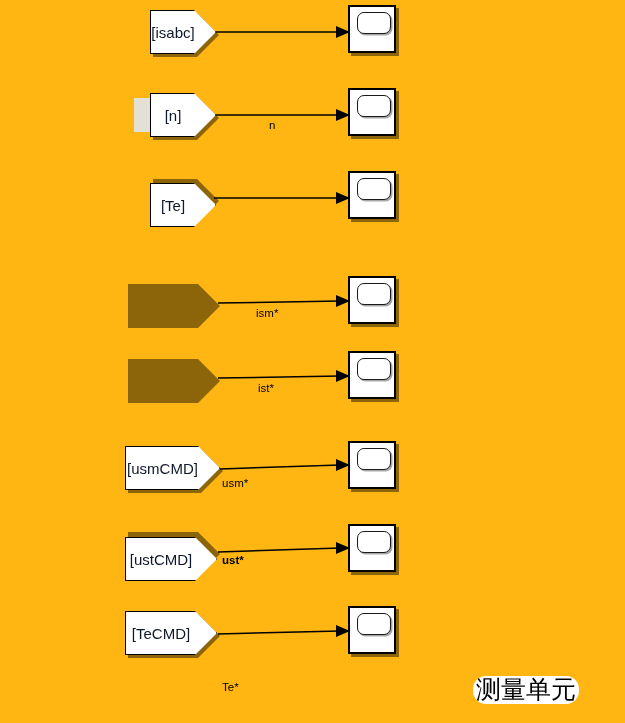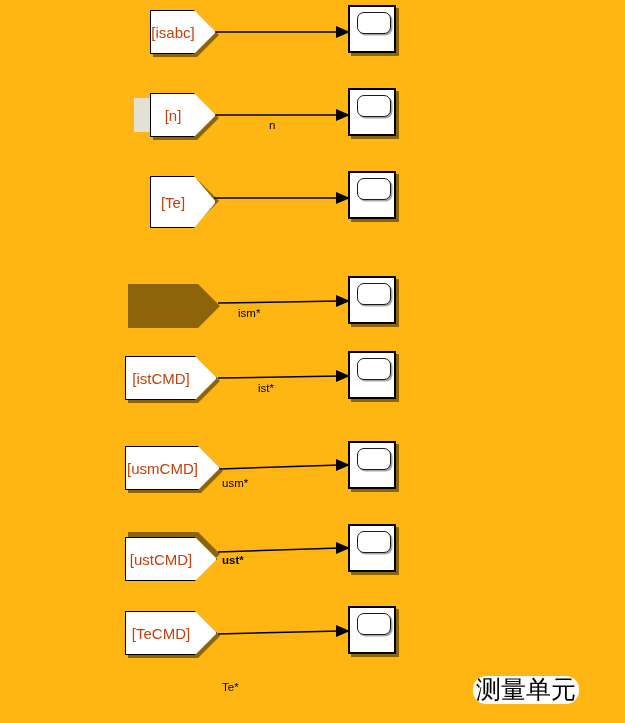--- a/index.html
+++ b/index.html
@@ -22,21 +22,21 @@
 
   
   .from-block {
     position: absolute;
     box-sizing: border-box;
     background: #FFFFFF;
     border: 1.6px solid #000000;
     display: flex;
     align-items: center;
     justify-content: center;
-    color: #c2410c;
+    color: #0f172a;
     font-size: 15px;
     line-height: 1;
     white-space: nowrap;
     clip-path: polygon(0 0, calc(100% - 22px) 0, 100% 50%, calc(100% - 22px) 100%, 0 100%);
     padding-right: 20px;
   }
   .from-shadow {
     position: absolute;
     background: rgba(0,0,0,0.45);
     clip-path: polygon(0 0, calc(100% - 22px) 0, 100% 50%, calc(100% - 22px) 100%, 0 100%);
@@ -176,35 +176,34 @@
   <div class="ghost-block" style="left:134px; top:98px; width:52px; height:34px;"></div>
   <div class="from-shadow" style="left:153px; top:96px; width:66px; height:44px;"></div>
   <div class="from-block" style="left:150px; top:93px; width:66px; height:44px;">[n]</div>
   <div class="sig-label" style="left:269px; top:120px;">n</div>
   <div class="scope-shadow" style="left:351px; top:91px; width:48px; height:48px;"></div>
   <div class="scope-block" style="left:348px; top:88px; width:48px; height:48px;">
     <div class="scope-screen"></div>
   </div>
 
   <div class="from-shadow" style="left:153px; top:179px; width:66px; height:44px;"></div>
-  <div class="from-block" style="left:150px; top:176px; width:66px; height:52px;">[Te]</div>
+  <div class="from-block" style="left:150px; top:183px; width:66px; height:44px;">[Te]</div>
   <div class="scope-shadow" style="left:351px; top:174px; width:48px; height:48px;"></div>
   <div class="scope-block" style="left:348px; top:171px; width:48px; height:48px;">
     <div class="scope-screen"></div>
   </div>
 
   <div class="from-shadow" style="left:128px; top:284px; width:92px; height:44px;"></div>
-  <div class="sig-label" style="left:238px; top:308px;">ism*</div>
+  <div class="sig-label" style="left:256px; top:308px;">ism*</div>
   <div class="scope-shadow" style="left:351px; top:279px; width:48px; height:48px;"></div>
   <div class="scope-block" style="left:348px; top:276px; width:48px; height:48px;">
     <div class="scope-screen"></div>
   </div>
 
   <div class="from-shadow" style="left:128px; top:359px; width:92px; height:44px;"></div>
-  <div class="from-block" style="left:125px; top:356px; width:92px; height:44px;">[istCMD]</div>
   <div class="sig-label" style="left:258px; top:383px;">ist*</div>
   <div class="scope-shadow" style="left:351px; top:354px; width:48px; height:48px;"></div>
   <div class="scope-block" style="left:348px; top:351px; width:48px; height:48px;">
     <div class="scope-screen"></div>
   </div>
 
   <div class="from-shadow" style="left:128px; top:449px; width:95px; height:44px;"></div>
   <div class="from-block" style="left:125px; top:446px; width:95px; height:44px;">[usmCMD]</div>
   <div class="sig-label" style="left:222px; top:478px;">usm*</div>
   <div class="scope-shadow" style="left:351px; top:444px; width:48px; height:48px;"></div>

